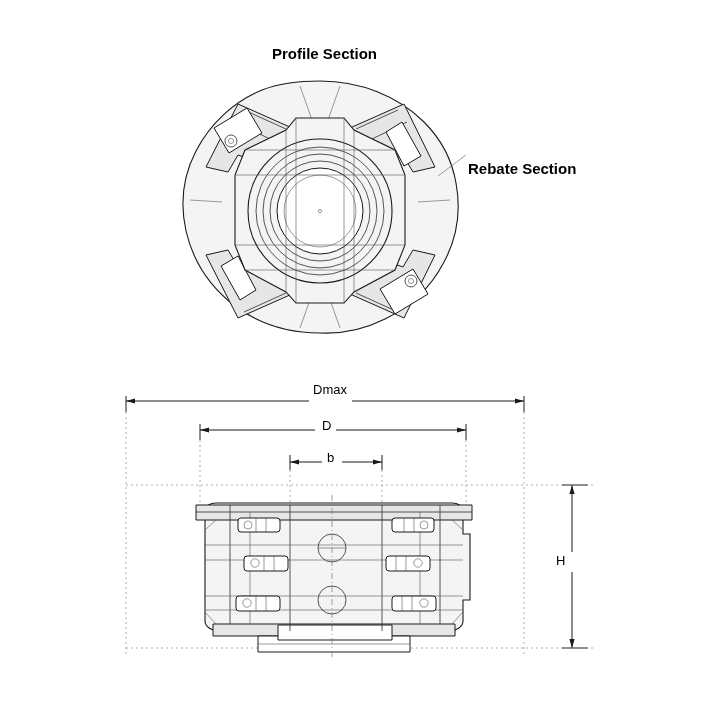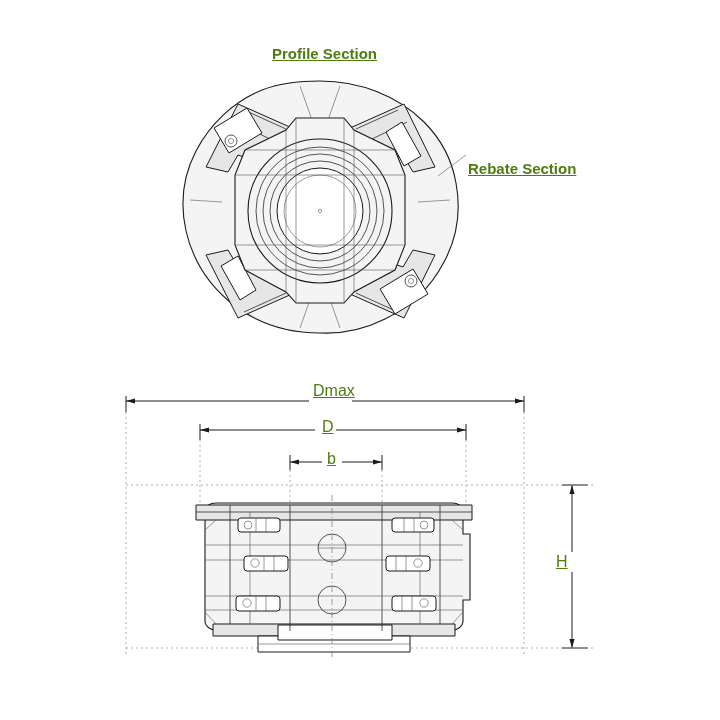--- a/index.html
+++ b/index.html
@@ -15,30 +15,29 @@
     overflow: hidden;
   }
   #stage {
     position: absolute;
     left: 0; top: 0;
     width: 720px;
     height: 720px;
   }
   .label {
     position: absolute;
-    color: #4d7c0f;
+    color: #000000;
     white-space: nowrap;
-    text-decoration: underline;
   }
   .label-bold {
     font-weight: bold;
     font-size: 15px;
   }
   .label-dim {
-    font-size: 16px;
+    font-size: 13px;
     text-align: right;
   }
   svg.overlay {
     position: absolute;
     left: 0; top: 0;
     width: 720px;
     height: 720px;
   }
 </style>
 </head>

